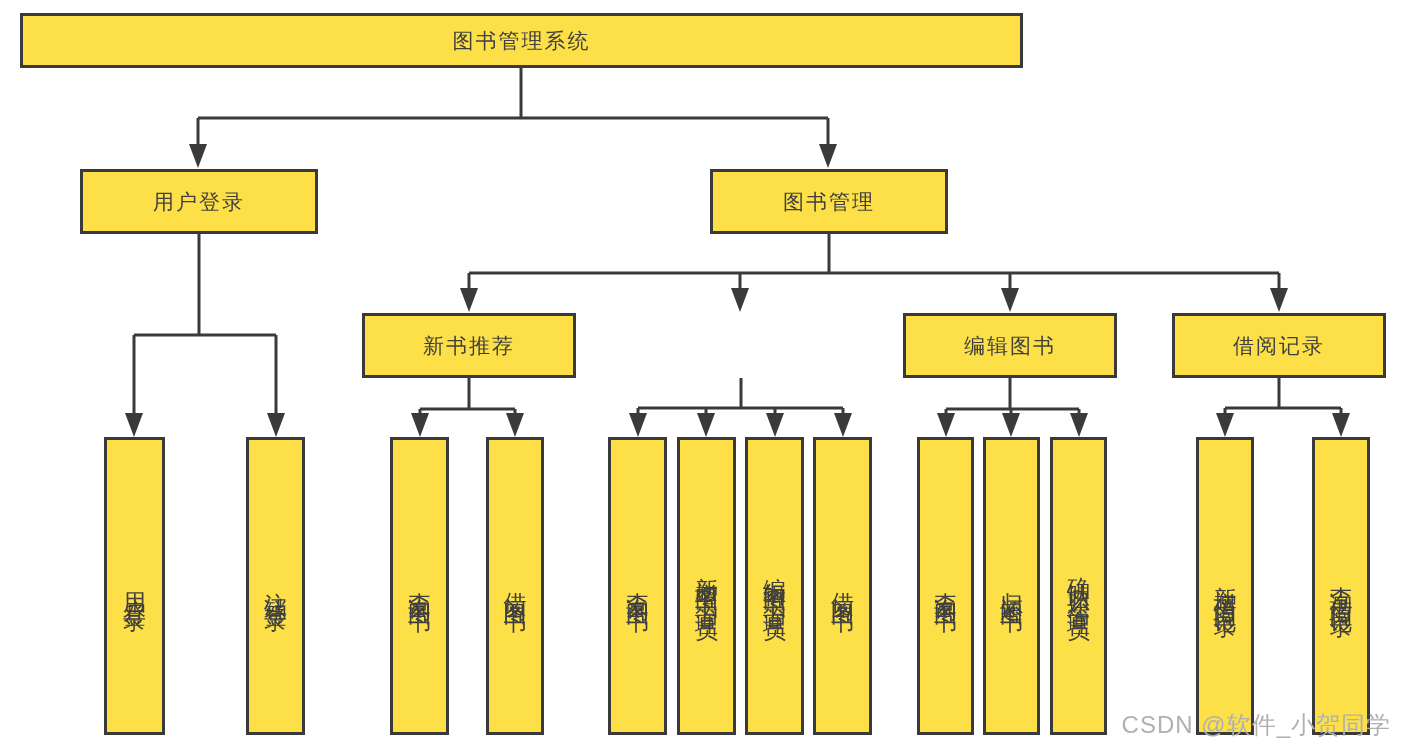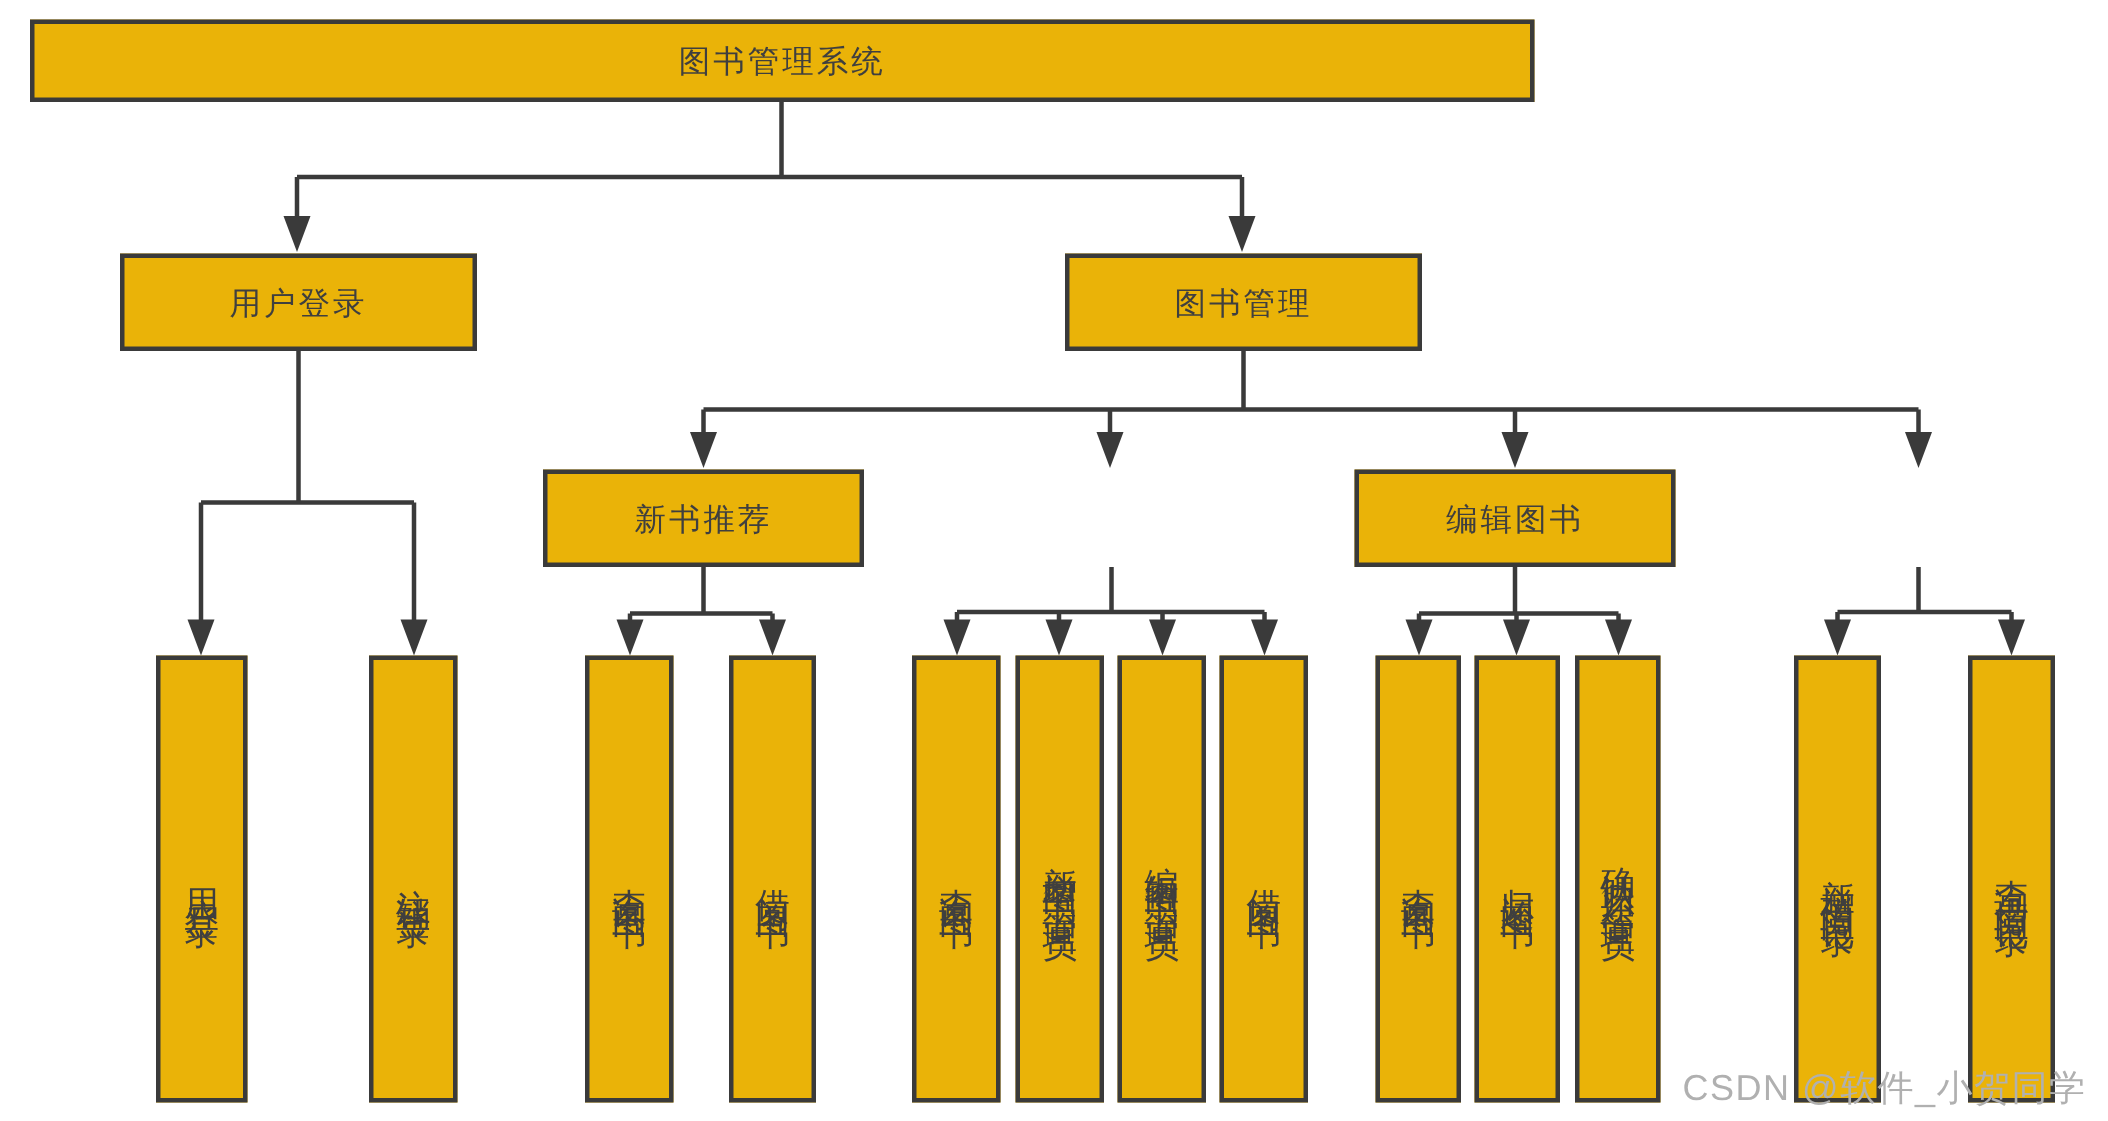--- a/index.html
+++ b/index.html
@@ -8,21 +8,21 @@
     background:var(--bg,#ffffff);
     font-family:"Liberation Sans","DejaVu Sans",sans-serif;
     color:var(--text,#3f3f3f);
   }
   .connectors{position:absolute;left:0;top:0;}
   .connectors path{stroke:var(--line,#3a3a3a);stroke-width:3;fill:none;}
   .connectors polygon{fill:var(--line,#3a3a3a);stroke:none;}
   .box{
     position:absolute;box-sizing:border-box;
     border:3px solid var(--line,#3a3a3a);
-    background:#eab308;
+    background:#fde047;
     display:flex;align-items:center;justify-content:center;
   }
   .box.h span{font-size:21px;letter-spacing:2px;white-space:nowrap;}
   .box.v span{
     writing-mode:vertical-rl;
     font-size:23px;letter-spacing:6px;line-height:1;
   }
   .watermark{
     position:absolute;right:14px;bottom:6px;
     font-size:24px;letter-spacing:1px;
@@ -80,20 +80,23 @@
   <div class="box h" style="left:362px;top:313px;width:214px;height:65px">
     <span>新书推荐</span>
   </div>
 
   <div class="box h" style="left:710px;top:169px;width:238px;height:65px">
     <span>图书管理</span>
   </div>
   <div class="box h" style="left:903px;top:313px;width:214px;height:65px">
     <span>编辑图书</span>
   </div>
+  <div class="box h" style="left:1172px;top:313px;width:214px;height:65px">
+    <span>借阅记录</span>
+  </div>
 
   <div class="box v" style="left:104px;top:437px;width:61px;height:298px">
     <span>用户登录</span>
   </div>
   <div class="box v" style="left:246px;top:437px;width:59px;height:298px">
     <span>注销登录</span>
   </div>
 
   <div class="box v" style="left:390px;top:437px;width:59px;height:298px">
     <span>查询图书</span>

